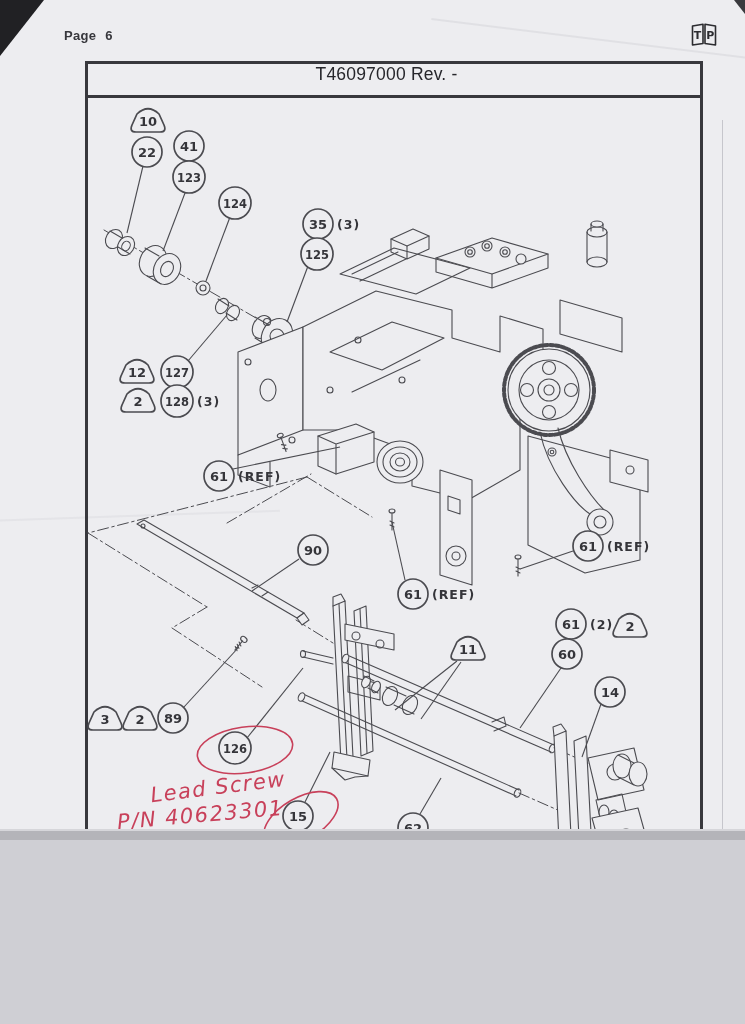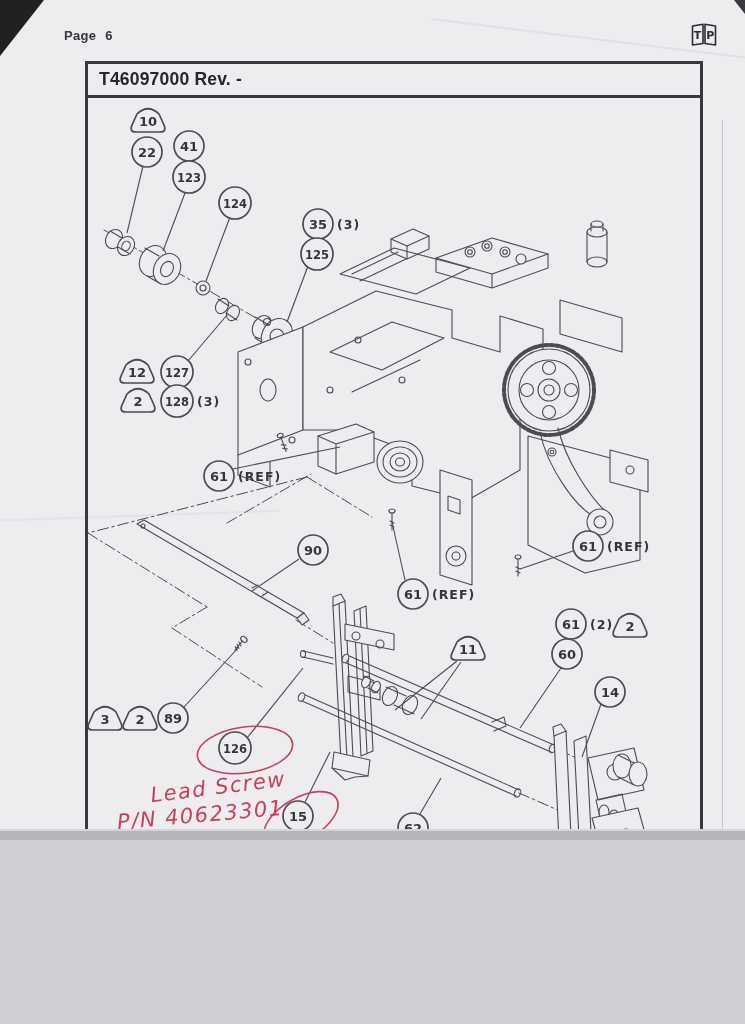--- a/index.html
+++ b/index.html
@@ -28,21 +28,21 @@
   }
   .logo{position:absolute;left:690px;top:23px;width:28px;height:23px;}
   .doc-frame{
     position:absolute;left:85px;top:61px;width:612px;height:830px;
     border:3px solid #38383d;
   }
   .title-bar{
     height:31px;border-bottom:3px solid #38383d;
     display:flex;justify-content:space-between;align-items:center;
     padding:0 26px 0 11px;
-    font-size:17.5px;font-weight:bold;color:#26262b;letter-spacing:.2px;
+    font-size:17.5px;font-weight:normal;color:#26262b;letter-spacing:.2px;flex-direction:column;
   }
   .overlay{position:absolute;left:0;top:0;width:745px;height:1024px;pointer-events:none;}
   .mech{stroke:var(--line);fill:none;stroke-width:1.1;stroke-linejoin:round;stroke-linecap:round;}
   .mech .fp{fill:var(--paper);}
   .mech .cl{stroke-dasharray:11 3.5 2.5 3.5;stroke-width:1;}
   .mech .teeth{stroke-width:4;stroke-dasharray:3.2 2.4;}
   .logo svg{display:block;}
 </style>
 </head>
 <body>

